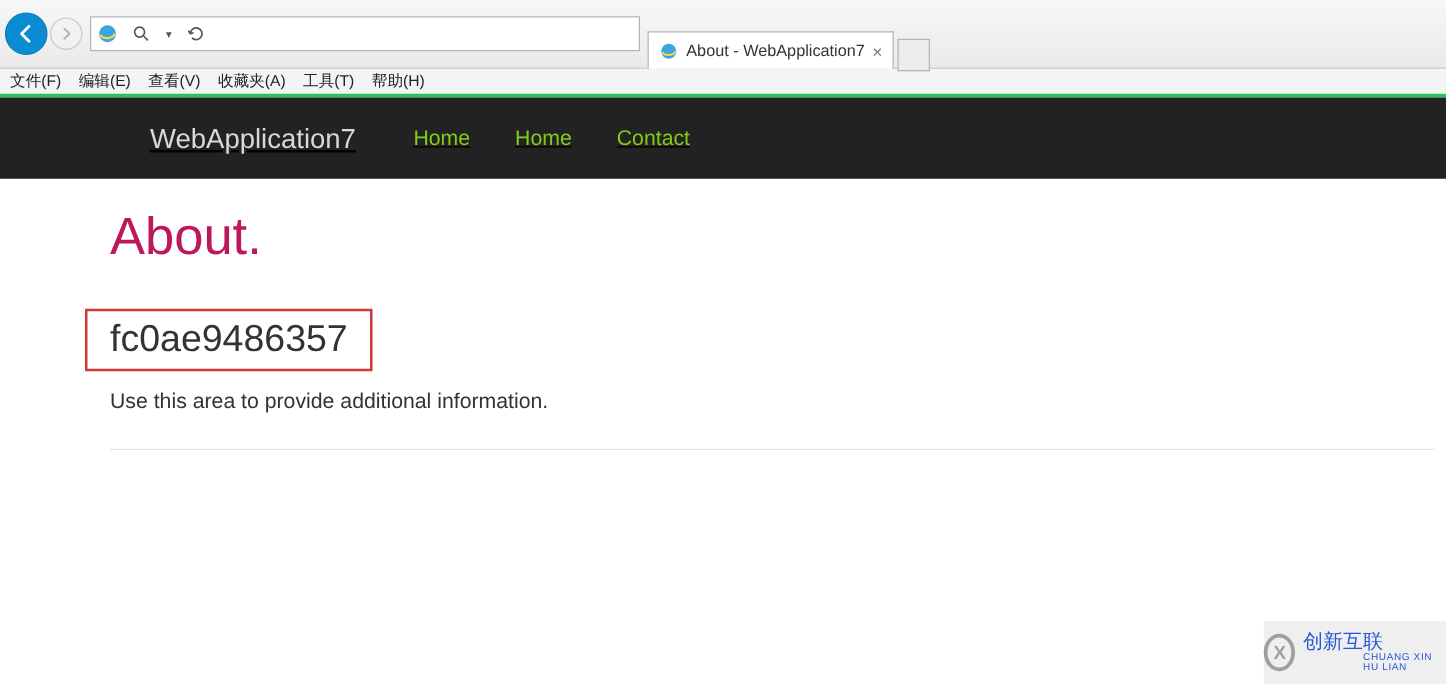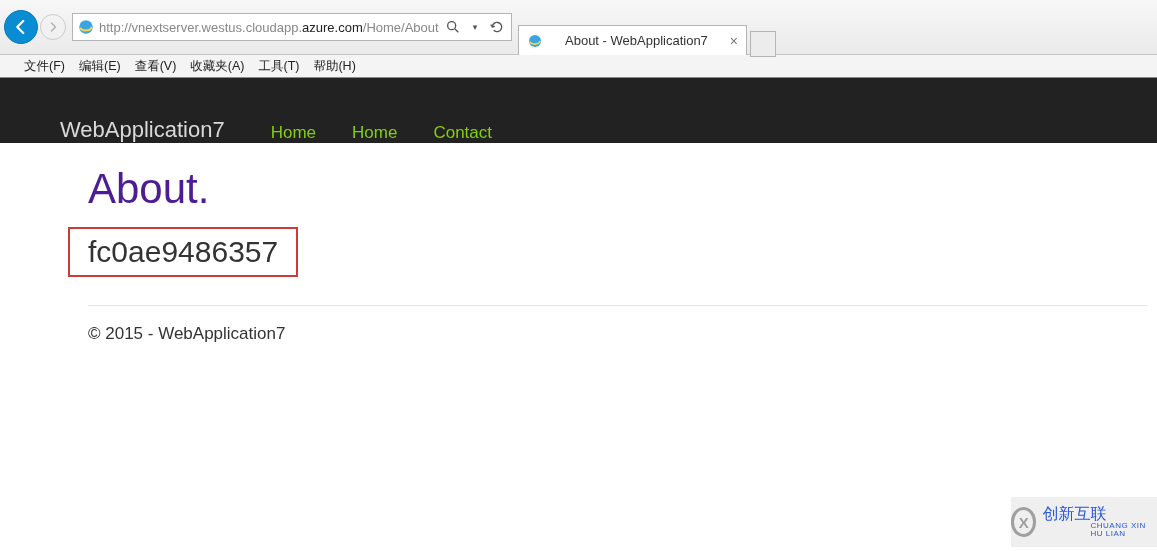--- a/index.html
+++ b/index.html
@@ -82,21 +82,21 @@
     .tab {
       height: 30px;
       min-width: 190px;
       background: #fff;
       border: 1px solid #b4b4b4;
       border-bottom: none;
       display: flex; align-items: center;
       padding: 0 8px;
       font-size: 13px;
       color: #333;
-      gap: 22px;
+      gap: 6px;
       position: relative;
       top: 1px;
     }
     .tab .close {
       margin-left: auto;
       color: #777;
       cursor: pointer;
       font-size: 14px;
       line-height: 1;
     }
@@ -105,71 +105,73 @@
       border: 1px solid #b4b4b4;
       background: #ececec;
       margin-left: 3px;
       position: relative;
       top: 3px;
     }
     
     .menu-bar {
       height: 23px;
       background: #f4f4f4;
-      border-bottom: 1px solid #22c55e;
-      display: flex;
-      align-items: center;
-      padding-left: 24px;
+      border-bottom: 3px solid #22c55e;
+      display: flex;
+      align-items: center;
+      padding-left: 8px;
       gap: 14px;
       font-size: 12.5px;
       color: #222;
     }
     .menu-bar span { cursor: default; }
     
     .navbar {
       background: #222;
       height: 65px;
       display: flex;
-      align-items: flex-end;
-      padding-left: 60px;
+      align-items: center;
+      padding-left: 120px;
       gap: 0;
+      text-decoration: underline;
     }
     .brand {
       color: #d9d9d9;
       font-size: 22px;
       font-weight: 400;
       margin-right: 28px;
     }
     .nav-link {
       color: #84cc16;
       font-size: 17px;
       padding: 0 18px;
       cursor: pointer;
     }
     
     .page {
       padding: 22px 0 0 88px;
     }
     .h-title {
       font-size: 42px;
       font-weight: 400;
-      color: #4c1d95;
+      color: #be185d;
       margin-bottom: 14px;
     }
     .h-sub {
       font-size: 27px;
       font-weight: 400;
       color: #777;
       margin-bottom: 16px;
     }
     .code-box {
       border: 2px solid #cc3a3a;
       display: inline-block;
       padding: 6px 18px;
       margin-left: -20px;
+      margin-top: 20px;
     }
     .code-box span {
       font-size: 30px;
       font-weight: 400;
       color: #333;
     }
     .desc {
       font-size: 17px;
       color: #333;
       margin-top: 14px;
@@ -224,23 +226,20 @@
         </svg>
     </div>
   </div>
 
   <div class="address-wrap">
     <span class="ie-favicon">
       <svg viewBox="0 0 24 24">
           <circle cx="12" cy="12" r="9" fill="#3aa6e0"></circle>
           <path d="M4 13c3 5 13 5 16-1" stroke="#ffd24d" stroke-width="2.4" fill="none"></path>
         </svg>
-    </span>
-    <span class="url-text">
-      <span>http://vnextserver.westus.cloudapp.</span><span class="dark">azure.com</span><span>/Home/About</span>
     </span>
     <div class="addr-icons">
       <span class="ico">
         <svg viewBox="0 0 24 24">
             <circle cx="10" cy="10" r="6" stroke="#555" stroke-width="2" fill="none"></circle>
             <line x1="15" y1="15" x2="20" y2="20" stroke="#555" stroke-width="2"></line>
           </svg>
       </span>
       <span class="ico" style="font-size:9px;color:#555;">▾</span>
       <span class="ico">
@@ -280,22 +279,22 @@
   <div class="nav-link">Home</div>
   <div class="nav-link">Home</div>
   <div class="nav-link">Contact</div>
 </div>
 
 <div class="page">
   <h1 class="h-title">About.</h1>
   <div class="code-box">
     <span>fc0ae9486357</span>
   </div>
+  <p class="desc">Use this area to provide additional information.</p>
   <hr class="hr">
-  <p class="footer">© 2015 - WebApplication7</p>
 </div>
 
 <div class="watermark">
   <div class="wm-circle">
       <span>X</span>
     </div>
   <div class="wm-text">
     <span>创新互联</span>
     <small>CHUANG XIN HU LIAN</small>
   </div>

